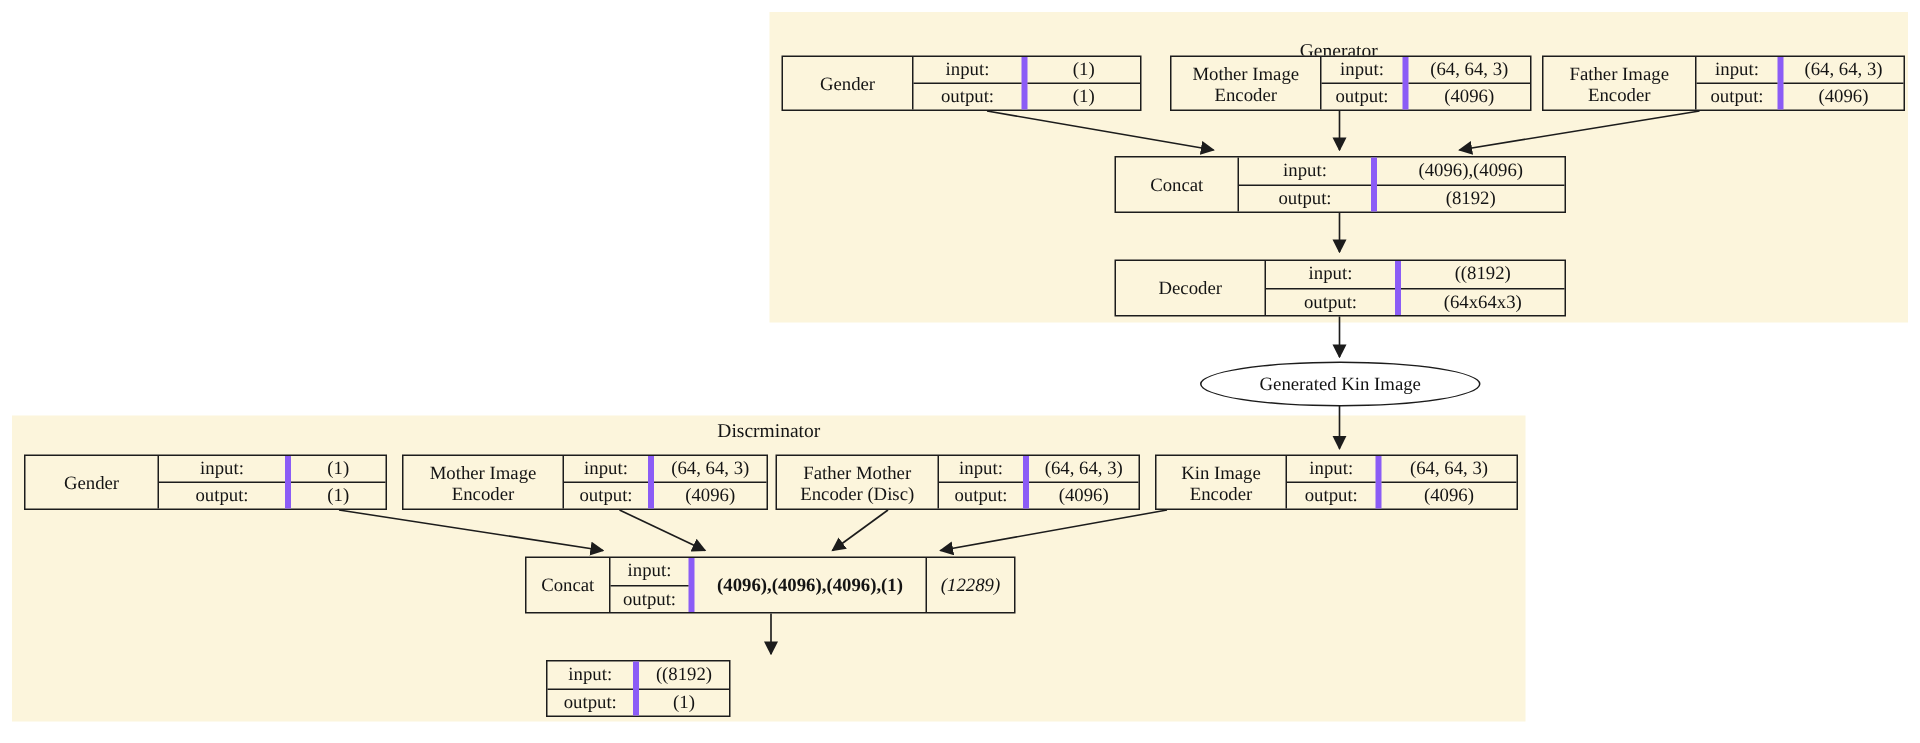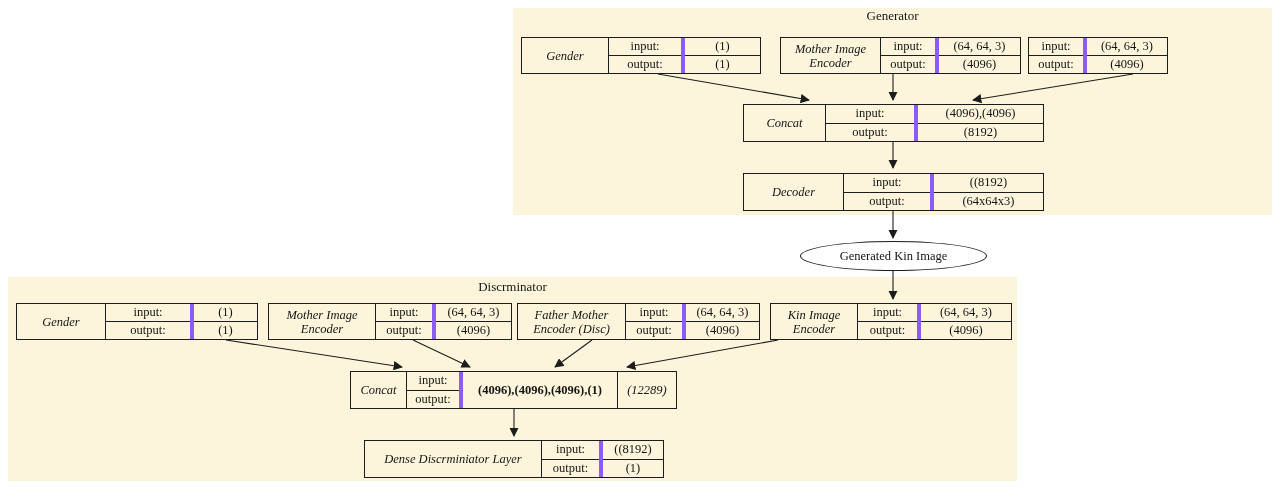--- a/index.html
+++ b/index.html
@@ -8,21 +8,21 @@
     font-family:"Liberation Serif","DejaVu Serif",serif;color:#141414;
   }
   .cluster{position:absolute;background:#FCF5DC;}
   .cluster-title{position:absolute;text-align:center;font-size:13px;}
   .node{
     position:absolute;display:flex;background:#FCF5DC;
     border:1px solid #1c1c1c;box-sizing:border-box;font-size:12.5px;
   }
   .lbl{
     display:flex;align-items:center;justify-content:center;text-align:center;
-    border-right:1px solid #1c1c1c;line-height:1.12;padding:0 2px;box-sizing:border-box;font-style:italic;
+    border-right:1px solid #1c1c1c;line-height:1.12;padding:0 2px;box-sizing:border-box;
   }
   .col{display:flex;flex-direction:column;box-sizing:border-box;}
   .col.mid{border-right:4px solid #8b5cf6;}
   .col .cell{
     flex:1;display:flex;align-items:center;justify-content:center;
     box-sizing:border-box;white-space:nowrap;
   }
   .col .cell:first-child{border-bottom:1px solid #1c1c1c;}
   .tall{
     display:flex;align-items:center;justify-content:center;box-sizing:border-box;
@@ -37,21 +37,21 @@
   svg.edges line{stroke:#1c1c1c;stroke-width:1.1;}
 </style>
 </head>
 <body>
 
 <div class="canvas">
 
   <div class="cluster" style="left:513px;top:8px;width:759px;height:207px;"></div>
   <div class="cluster" style="left:8px;top:277px;width:1009px;height:204px;"></div>
 
-  <div class="cluster-title" style="left:513px;top:8px;width:759px;">Generator</div>
+  <div class="cluster-title" style="left:513px;top:26px;width:759px;">Generator</div>
   <div class="cluster-title" style="left:8px;top:279px;width:1009px;">Discrminator</div>
 
   <svg class="edges" width="1280" height="495" viewBox="0 0 1280 495">
     <defs>
       <marker id="arrow" viewBox="0 0 10 10" refX="9" refY="5" markerWidth="8.5" markerHeight="8.5" orient="auto">
         <path d="M0,0 L10,5 L0,10 z" fill="#1c1c1c"></path>
       </marker>
     </defs>
     <g>
       <line x1="658" y1="74" x2="809" y2="100" marker-end="url(#arrow)"></line>
@@ -88,20 +88,21 @@
       <div class="cell">input:</div>
       <div class="cell">output:</div>
     </div>
     <div class="col" style="width:81px;">
       <div class="cell">(64, 64, 3)</div>
       <div class="cell">(4096)</div>
     </div>
   </div>
 
   <div class="node" style="left:1028px;top:37px;height:37px;">
+    <div class="lbl" style="width:102px;">Father Image Encoder</div>
     <div class="col mid" style="width:58px;">
       <div class="cell">input:</div>
       <div class="cell">output:</div>
     </div>
     <div class="col" style="width:80px;">
       <div class="cell">(64, 64, 3)</div>
       <div class="cell">(4096)</div>
     </div>
   </div>
 
@@ -185,21 +186,20 @@
     <div class="lbl" style="width:56px;">Concat</div>
     <div class="col mid" style="width:56px;">
       <div class="cell">input:</div>
       <div class="cell">output:</div>
     </div>
     <div class="tall br" style="width:155px;font-weight:bold;">(4096),(4096),(4096),(1)</div>
     <div class="tall" style="width:58px;font-style:italic;">(12289)</div>
   </div>
 
   <div class="node" style="left:364px;top:440px;height:38px;">
-    <div class="lbl" style="width:177px;">Dense Discrminiator Layer</div>
     <div class="col mid" style="width:61px;">
       <div class="cell">input:</div>
       <div class="cell">output:</div>
     </div>
     <div class="col" style="width:60px;">
       <div class="cell">((8192)</div>
       <div class="cell">(1)</div>
     </div>
   </div>
 

